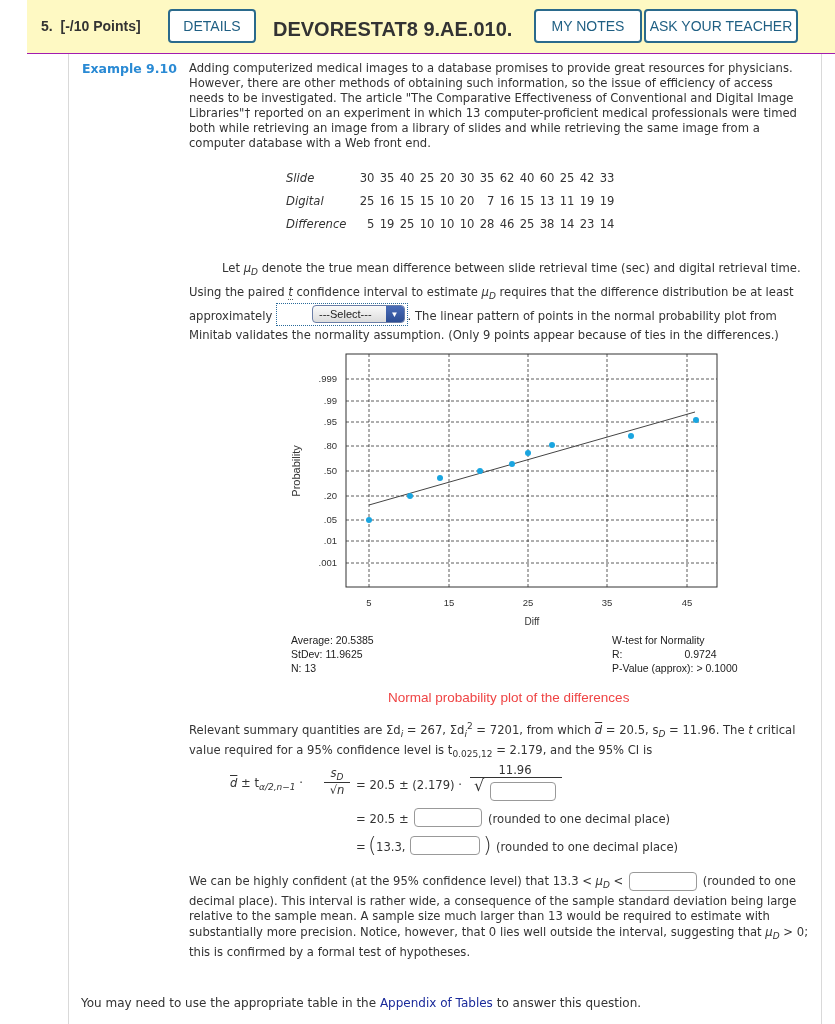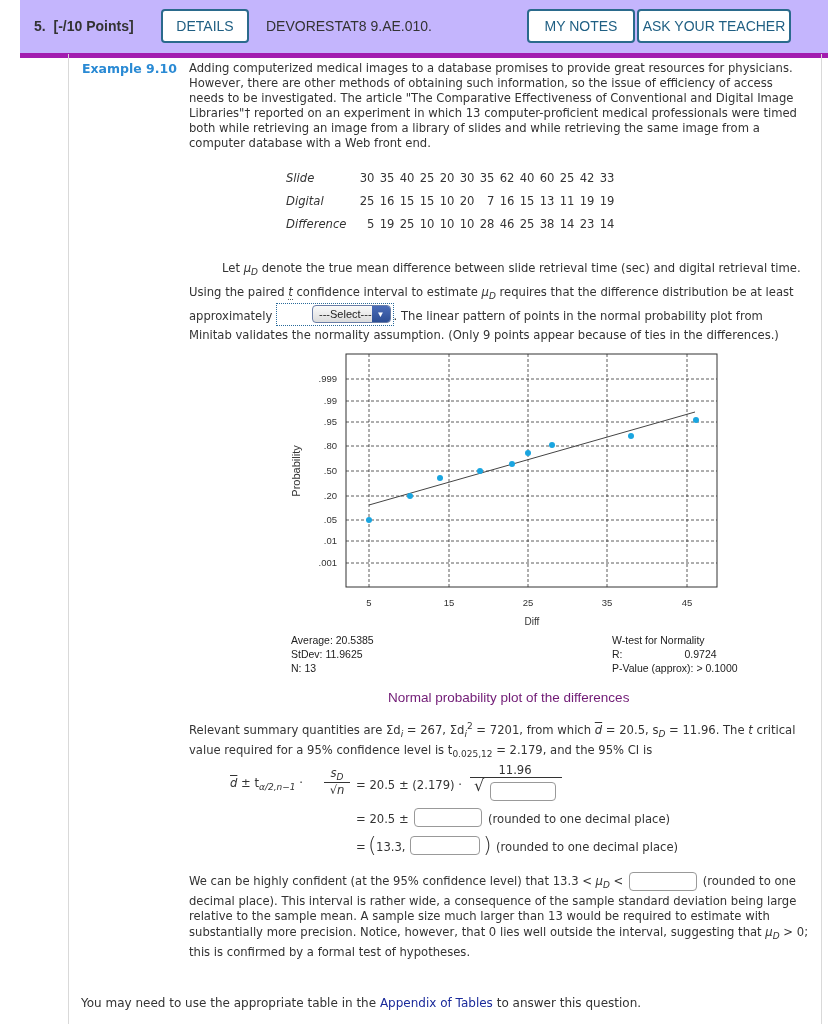--- a/index.html
+++ b/index.html
@@ -1,53 +1,53 @@
 <!DOCTYPE html>
 <html><head>
 <meta charset="utf-8">
 <style>
   html, body { margin: 0; padding: 0; background: #fff; }
   body { width: 835px; height: 1024px; position: relative; overflow: hidden;
          font-family: "DejaVu Sans", sans-serif; color: #333; font-size: 12px; }
-  .header { position: absolute; left: 20px; top: 0; width: 808px; height: 53px;
-            background: #c4b5fd; border-bottom: 5px solid #a21caf; }
+  .header { position: absolute; left: 27px; top: 0; width: 808px; height: 53px;
+            background: #fef9c3; border-bottom: 1px solid #a21caf; }
   .qnum { position: absolute; left: 14px; top: 18px; font-family: "Liberation Sans", sans-serif;
           font-weight: bold; font-size: 14px; color: #333; }
   .btn { position: absolute; top: 9px; height: 34px; border: 2px solid #2a6a8c; border-radius: 4px;
          background: #fff; color: #1f5f83; font-family: "Liberation Sans", sans-serif; font-size: 14px;
          line-height: 34px; text-align: center; box-sizing: border-box; line-height: 30px; }
   .btn-details { left: 141px; width: 88px; text-align: center; }
   .btn-notes { left: 507px; width: 108px; }
   .btn-ask { left: 617px; width: 154px; }
   .code { position: absolute; left: 246px; top: 18px; font-family: "Liberation Sans", sans-serif;
-          font-weight: normal; font-size: 14px; color: #333; }
+          font-weight: bold; font-size: 20px; color: #333; }
   .content { position: absolute; left: 68px; top: 54px; width: 752px; height: 970px;
              border-left: 1px solid #d9d9d9; border-right: 1px solid #d9d9d9; }
   .ex-label { position: absolute; left: 82px; top: 61px; color: #2a8ad4; font-weight: bold; font-size: 12.5px; }
   .para { position: absolute; left: 189px; width: 620px; font-size: 11.6px; line-height: 15px; color: #333; }
   .p1 { top: 61px; }
   table.data { position: absolute; left: 284px; top: 166px; border-collapse: collapse; font-size: 11.6px; }
   table.data td { padding: 0 2px; height: 23px; text-align: right; min-width: 16px; }
   table.data td.lbl { text-align: left; font-style: italic; padding-right: 10px; width: 60px; }
   .p2 { top: 259px; text-indent: 33px; line-height: 19.5px; }
   .select-wrap { display: inline-block; border: 1.5px dotted #2a6a9a; padding: 1px 2px; vertical-align: middle;
                  margin-top: -4px; }
   .select { display: inline-flex; align-items: center; height: 16px; border: 1px solid #6b7ea6; border-radius: 4px;
             background: linear-gradient(#fafafa, #dcdcdc); font-family: "Liberation Sans", sans-serif; font-size: 11px;
             color: #222; overflow: hidden; text-indent: 0; }
-  .select .sel-label { padding: 0 0 0 6px; }
+  .select .sel-label { padding: 0 14px 0 6px; }
   .select .sel-arrow { width: 18px; height: 16px; background: linear-gradient(#4a6cb8, #2c4d93); color: #fff;
                        font-size: 8px; display: flex; align-items: center; justify-content: center; }
   .chart { position: absolute; left: 280px; top: 345px; width: 450px; height: 290px; }
   .chart text { font-family: "Liberation Sans", sans-serif; }
   .stats { position: absolute; font-family: "Liberation Sans", sans-serif; font-size: 10.5px; line-height: 14px; color: #222; }
   .stats-left { left: 291px; top: 633px; }
   .stats-right { left: 612px; top: 633px; }
   .stats-right .rv { display: inline-block; margin-left: 62px; }
-  .caption { position: absolute; left: 388px; top: 690px; color: #701a75; font-family: "Liberation Sans", sans-serif; font-size: 13.5px; }
+  .caption { position: absolute; left: 388px; top: 690px; color: #ef4444; font-family: "Liberation Sans", sans-serif; font-size: 13.5px; }
   .p3 { top: 719px; line-height: 15.5px; }
   .inbox { display: inline-block; width: 66px; height: 19px; border: 1px solid #999; border-radius: 4px;
            background: #fff; vertical-align: middle; box-sizing: border-box; }
   .abs { position: absolute; }
   .p4 { top: 872px; line-height: 15.5px; }
   .footer { position: absolute; left: 81px; top: 996px; font-size: 12px; color: #333; }
   .footer a { color: #1a2a9a; text-decoration: none; }
   sub { font-size: 9px; }
   sup { font-size: 9px; }
   .it { font-style: italic; }

